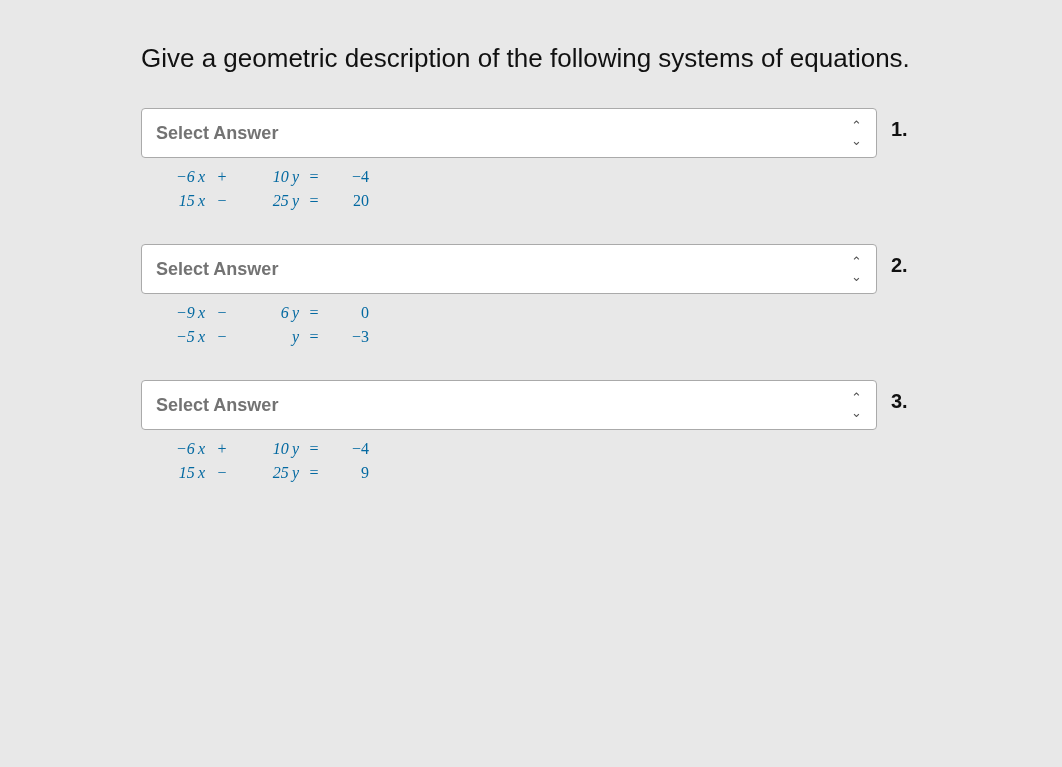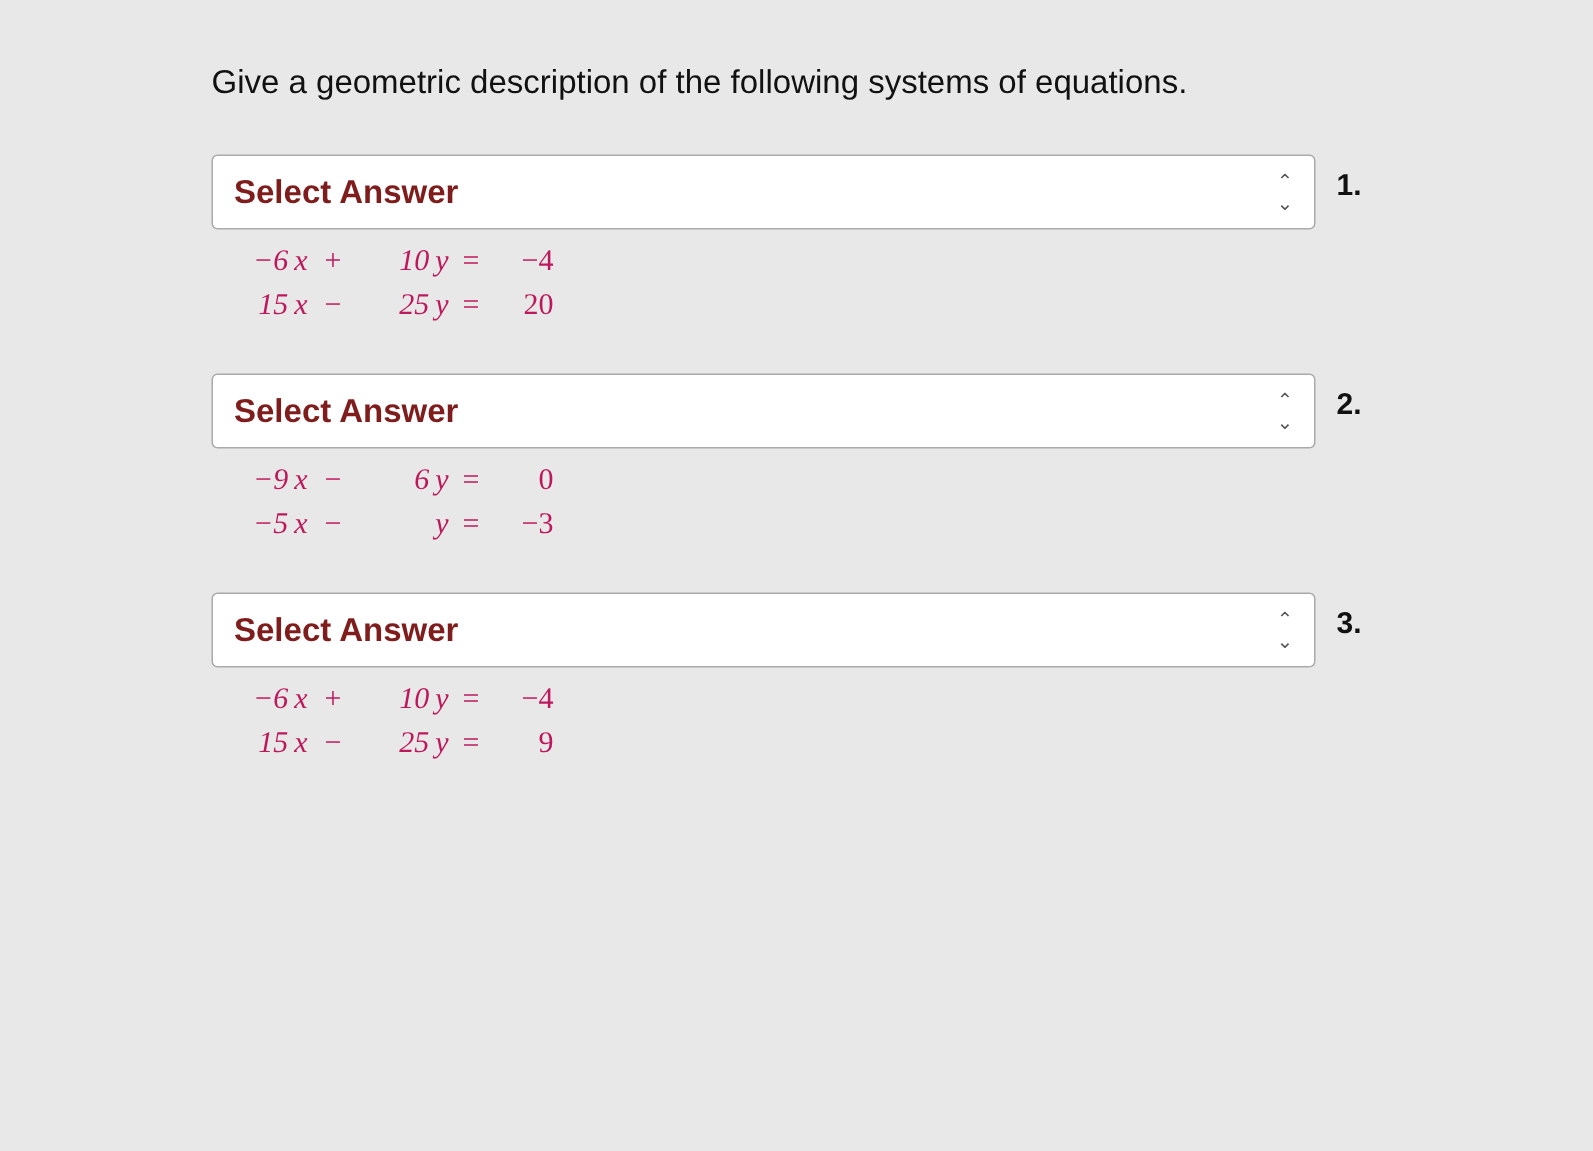--- a/index.html
+++ b/index.html
@@ -17,21 +17,21 @@
       min-height: 767px;
       padding: 40px 30px;
     }
 
     .container {
       width: 100%;
       max-width: 780px;
     }
 
     .main-title {
-      font-size: 22px;
+      font-size: 26px;
       font-weight: 500;
       color: #111;
       margin-bottom: 32px;
       line-height: 1.4;
     }
 
     .question-block {
       display: flex;
       align-items: flex-start;
       margin-bottom: 28px;
@@ -48,23 +48,23 @@
       border-radius: 4px;
       background: #fff;
       padding: 10px 14px;
       cursor: pointer;
       width: 100%;
       justify-content: space-between;
       margin-bottom: 10px;
     }
 
     .select-label {
-      font-size: 22px;
+      font-size: 18px;
       font-weight: 600;
-      color: #7f1d1d;
+      color: #737373;
     }
 
     .chevron-icon {
       display: flex;
       flex-direction: column;
       align-items: center;
       gap: 2px;
       margin-left: 10px;
     }
 
@@ -83,22 +83,22 @@
     }
 
     .equations {
       padding-left: 12px;
     }
 
     .equation-row {
       display: flex;
       align-items: flex-start;
       margin-bottom: 6px;
-      font-size: 20px;
-      color: #be185d;
+      font-size: 16px;
+      color: #0369a1;
       font-style: italic;
       font-family: 'Times New Roman', Times, serif;
     }
 
     .eq-term {
       min-width: 52px;
       text-align: right;
       font-style: italic;
     }
 

